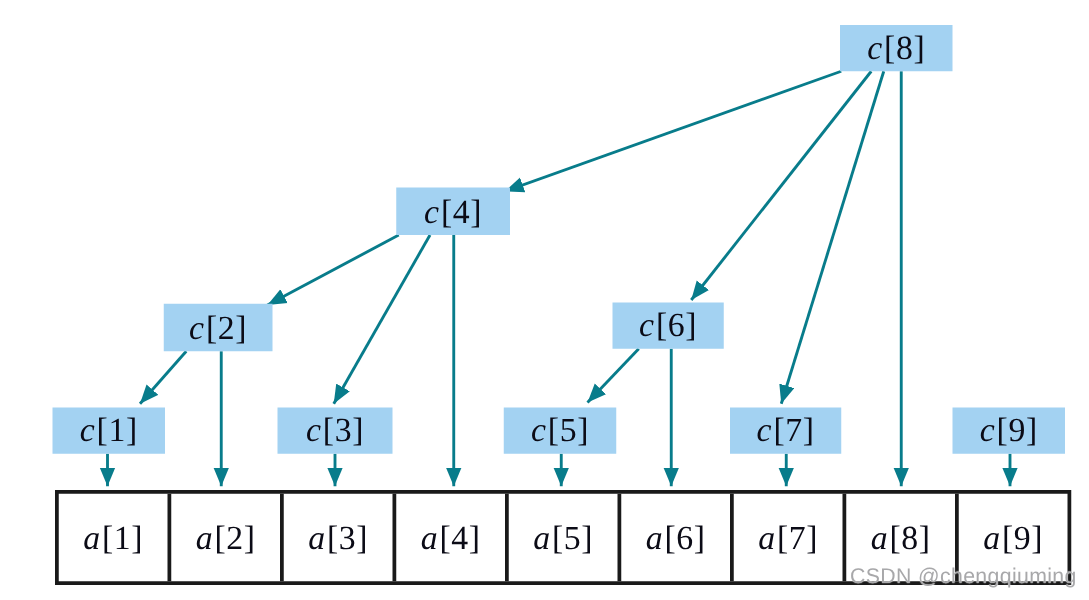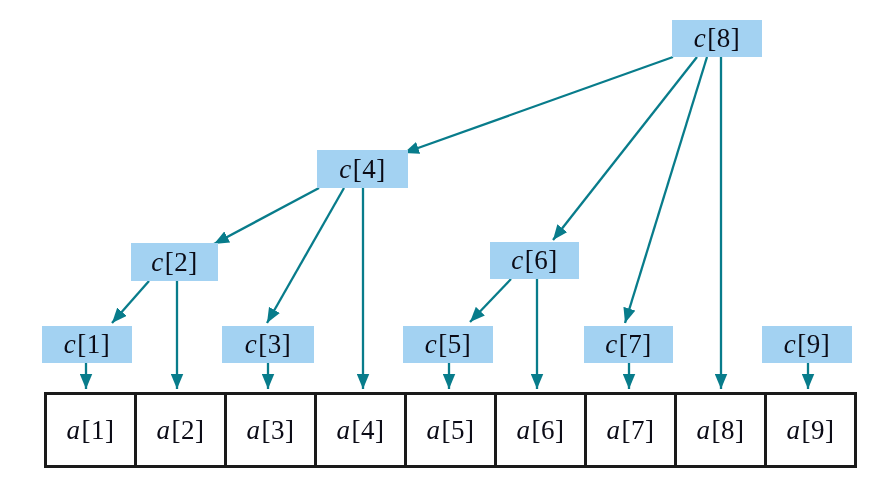--- a/index.html
+++ b/index.html
@@ -154,14 +154,15 @@
     <div class="cell">
         <span class="v">a</span>
         <span class="i">[8]</span>
       </div>
     <div class="cell">
         <span class="v">a</span>
         <span class="i">[9]</span>
       </div>
   </div>
 
+  <div class="watermark">CSDN @chengqiuming</div>
 
 </div>
 
 </body></html>

